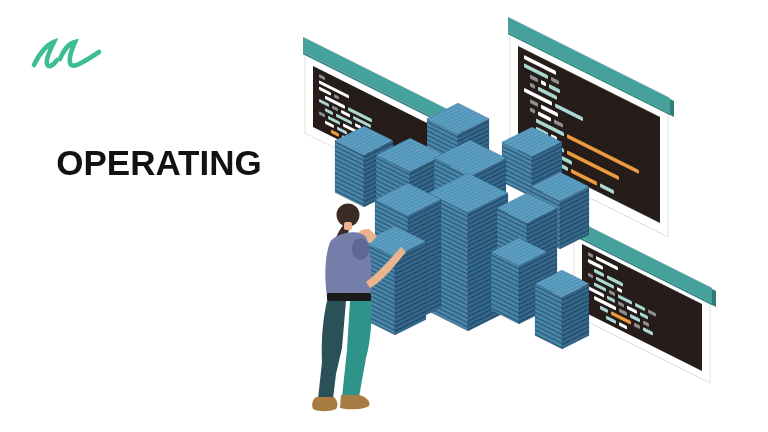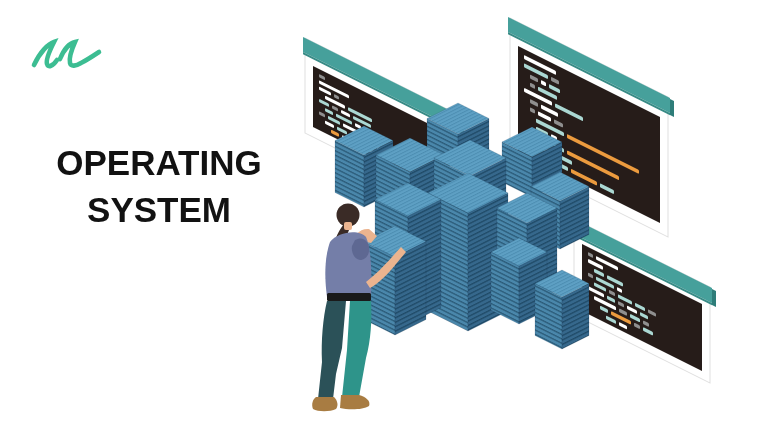--- a/index.html
+++ b/index.html
@@ -19,21 +19,20 @@
 
   <svg class="logo" viewBox="0 0 76 38">
     <g fill="none" stroke="var(--logoColor,#3CBD92)" stroke-width="4.6" stroke-linecap="round">
       <path d="M6,30 C12,17 20,9 26,7 C21,17 18,26 19,29 C20,33 25,31 29,25"></path>
       <path d="M32,24 C36,14 42,8 47,7 C43,16 41,24 42,28 C43,32 48,31 53,28 C59,25 65,21 71,17"></path>
     </g>
   </svg>
 
   <div class="title">
     <div>OPERATING</div>
-    <div>SYSTEM</div>
   </div>
 
   <svg class="art" viewBox="0 0 768 432">
     <defs>
       <pattern id="patT" width="6" height="3.4" patternUnits="userSpaceOnUse" patternTransform="skewY(-26.565)">
         <rect width="6" height="3.4" style="fill:var(--blkTop,#5EA0C4)"></rect>
         <rect width="6" height="1.1" style="fill:var(--blkTopd,#4C8DB1)"></rect>
       </pattern>
       <pattern id="patL" width="6" height="4.4" patternUnits="userSpaceOnUse" patternTransform="skewY(26.565)">
         <rect width="6" height="4.4" style="fill:var(--blkL,#4A87AB)"></rect>

